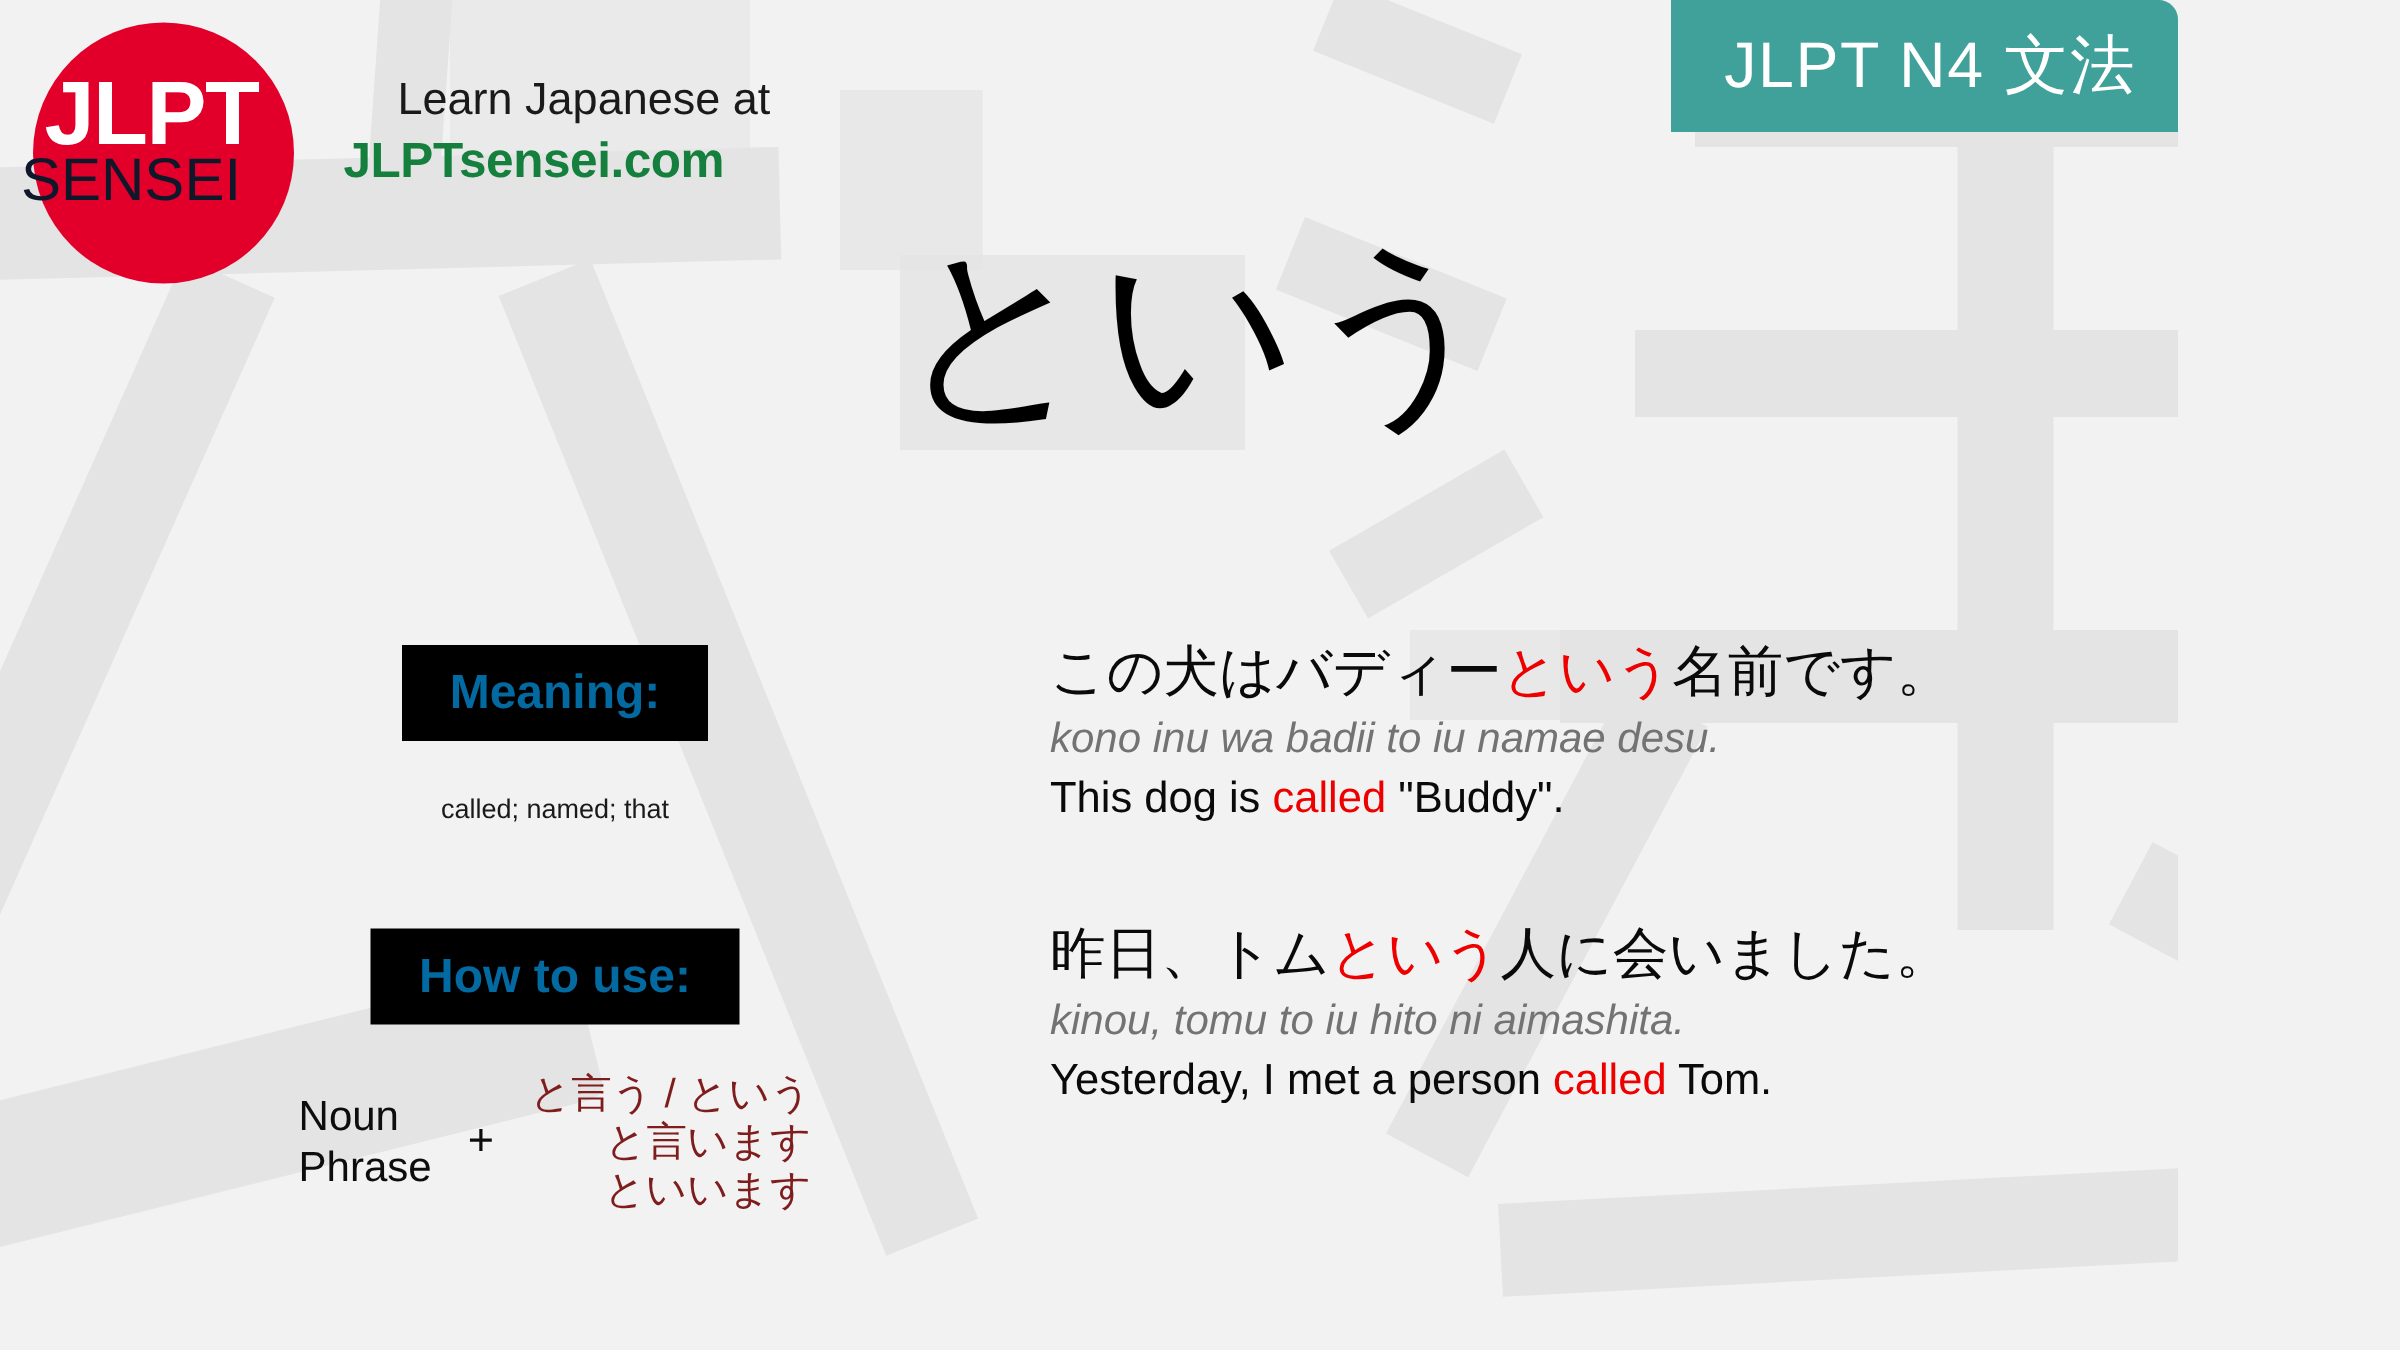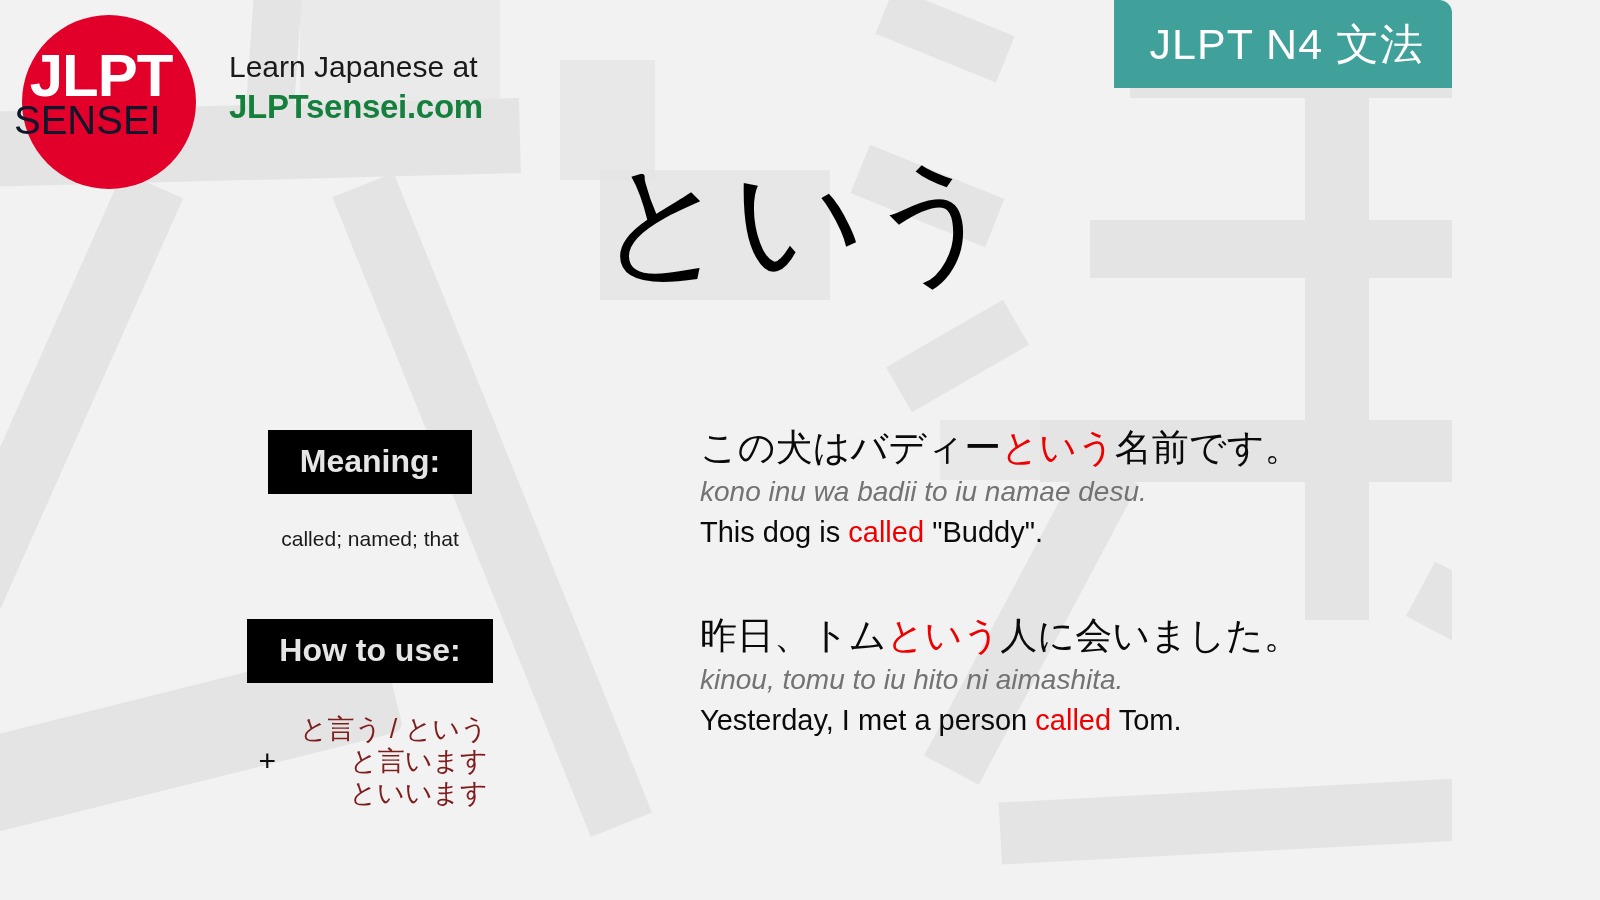--- a/index.html
+++ b/index.html
@@ -67,20 +67,21 @@
   #brand-text {
     position:absolute;
     left:215px; top:40px;
     width:300px;
   }
   #brand-line1 {
     font-size:30px;
     color:#1A1A1A;
     line-height:38px;
     font-weight:normal;
+    margin-left:36px;
   }
   #brand-line2 {
     font-size:33px;
     color:#15803d;
     line-height:42px;
     font-weight:bold;
     letter-spacing:-0.3px;
   }
 
   
@@ -128,29 +129,29 @@
   
   #left-col {
     position:absolute;
     left:130px; top:430px;
     width:480px;
     text-align:center;
   }
   .section-tag {
     display:inline-block;
     background:#000000;
-    color:#e5e5e5;
+    color:#0369a1;
     font-weight:bold;
     font-size:32px;
     line-height:36px;
     padding:13px 32px 15px 32px;
   }
   #meaning-text {
     margin-top:28px;
-    font-size:21px;
+    font-size:18px;
     line-height:34px;
     color:#1A1A1A;
   }
   #howto-tag-wrap {
     margin-top:63px;
   }
 
   #usage-row {
     margin-top:30px;
     display:flex;
@@ -272,20 +273,22 @@
 
     <div>
       <div class="section-tag">Meaning:</div>
       <div id="meaning-text">called; named; that</div>
     </div>
 
     <div id="howto-tag-wrap">
       <div class="section-tag">How to use:</div>
 
       <div id="usage-row">
+        <div id="usage-left">Noun
+Phrase</div>
         <div id="usage-plus">+</div>
         <div id="usage-right">と言う / という
 と言います
 といいます</div>
       </div>
     </div>
 
   </div>
 
   <div id="examples">

